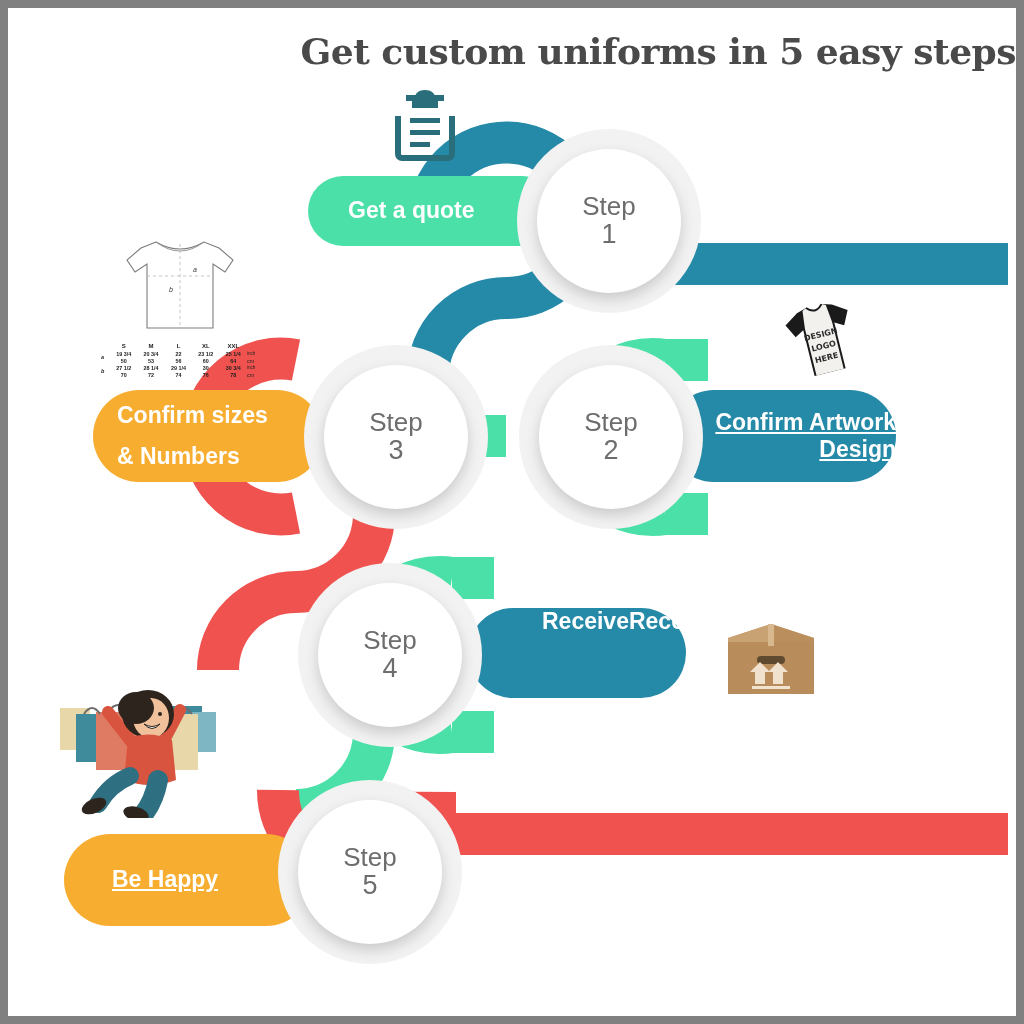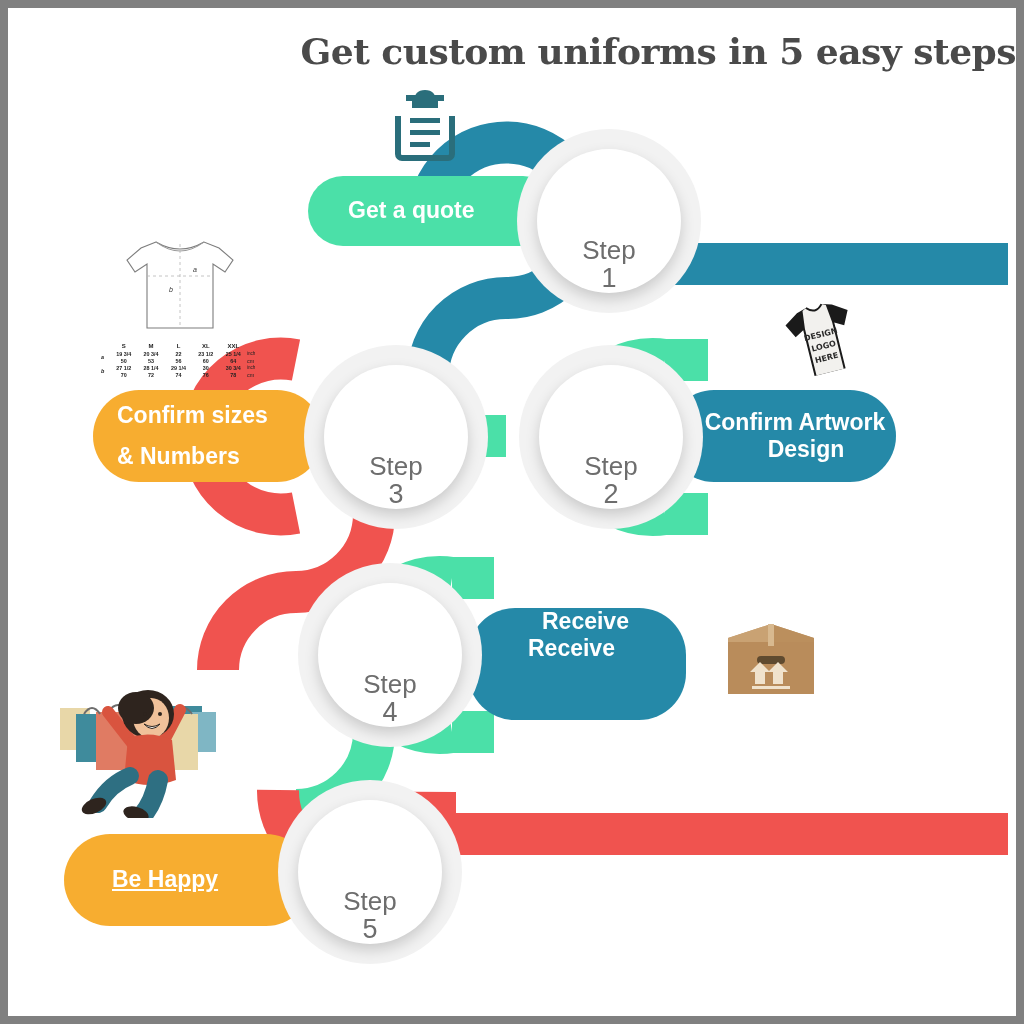--- a/index.html
+++ b/index.html
@@ -39,21 +39,21 @@
   .pill.right{justify-content:flex-start;}
   .pill.left{justify-content:flex-start;gap:14px;}
   .pill span{display:block;}
 
   
   .step{
     position:absolute;
     border-radius:50%;
     background:#ffffff;
     display:flex;flex-direction:column;
-    align-items:center;justify-content:flex-end;
+    align-items:center;justify-content:center;
     color:#6d6d6d;
     font-size:26px;
     line-height:1.06;
     box-shadow:0 6px 14px rgba(0,0,0,0.17);
     z-index:6;
   }
   .step .n{font-size:27px;}
 
   .halo{
     position:absolute;border-radius:50%;
@@ -215,21 +215,21 @@
       <div>Step</div>
       <div class="n">3</div>
     </div>
 
     <div class="halo" style="left:511px;top:337px;width:184px;height:184px;"></div>
     <div class="step" style="left:531px;top:357px;width:144px;height:144px;">
       <div>Step</div>
       <div class="n">2</div>
     </div>
 
-    <div class="pill right" style="left:660px;top:382px;width:228px;height:92px;background:#2589A8;border-radius:46px;padding-left:26px;flex-direction:column;align-items:center;justify-content:center;">
+    <div class="pill right" style="left:660px;top:382px;width:228px;height:92px;background:#2589A8;border-radius:46px;padding-left:26px;flex-direction:column;align-items:flex-end;justify-content:center;text-decoration:underline;">
       <span>Confirm Artwork</span>
       <span style="margin-left:22px;">Design</span>
     </div>
 
     <div class="art logo-tee" style="left:762px;top:284px;">
       <svg viewBox="0 0 96 96" width="96" height="96">
         <g transform="rotate(-14 48 48)">
           <path d="M20 26 L34 17 L44 14 Q52 23 60 14 L70 17 L84 26 L77 40 L68 35 L68 82 L36 82 L36 35 L27 40 Z" fill="#1a1a1a"></path>
           <path d="M40 16 L44 14 Q52 23 60 14 L64 16 L66 34 L66 82 L38 82 L38 34 Z" fill="#f2f1ee"></path>
           <path d="M44 14 Q52 23 60 14" fill="none" stroke="#1a1a1a" stroke-width="2"></path>
@@ -241,21 +241,21 @@
         </g>
       </svg>
     </div>
 
     <div class="halo" style="left:290px;top:555px;width:184px;height:184px;"></div>
     <div class="step" style="left:310px;top:575px;width:144px;height:144px;">
       <div>Step</div>
       <div class="n">4</div>
     </div>
 
-    <div class="pill right" style="left:460px;top:600px;width:218px;height:112px;background:#2589A8;border-radius:47px;padding-left:60px;flex-direction:column;align-items:flex-start;justify-content:flex-start;">
+    <div class="pill right" style="left:460px;top:600px;width:218px;height:90px;background:#2589A8;border-radius:47px;padding-left:60px;flex-direction:row;align-items:flex-start;justify-content:space-between;">
       <span style="margin-left:14px;">Receive</span>
       <span>Receive</span>
     </div>
 
     <div class="art box-ico" style="left:716px;top:608px;">
       <svg viewBox="0 0 94 84" width="94" height="84">
         <path d="M4 22 L47 8 L90 22 L90 78 L4 78 Z" fill="#c49a67"></path>
         <path d="M4 22 L47 8 L47 26 L4 30 Z" fill="#c9a273"></path>
         <path d="M90 22 L47 8 L47 26 L90 30 Z" fill="#bb8f5d"></path>
         <rect x="4" y="26" width="86" height="52" fill="#b98c5b"></rect>

